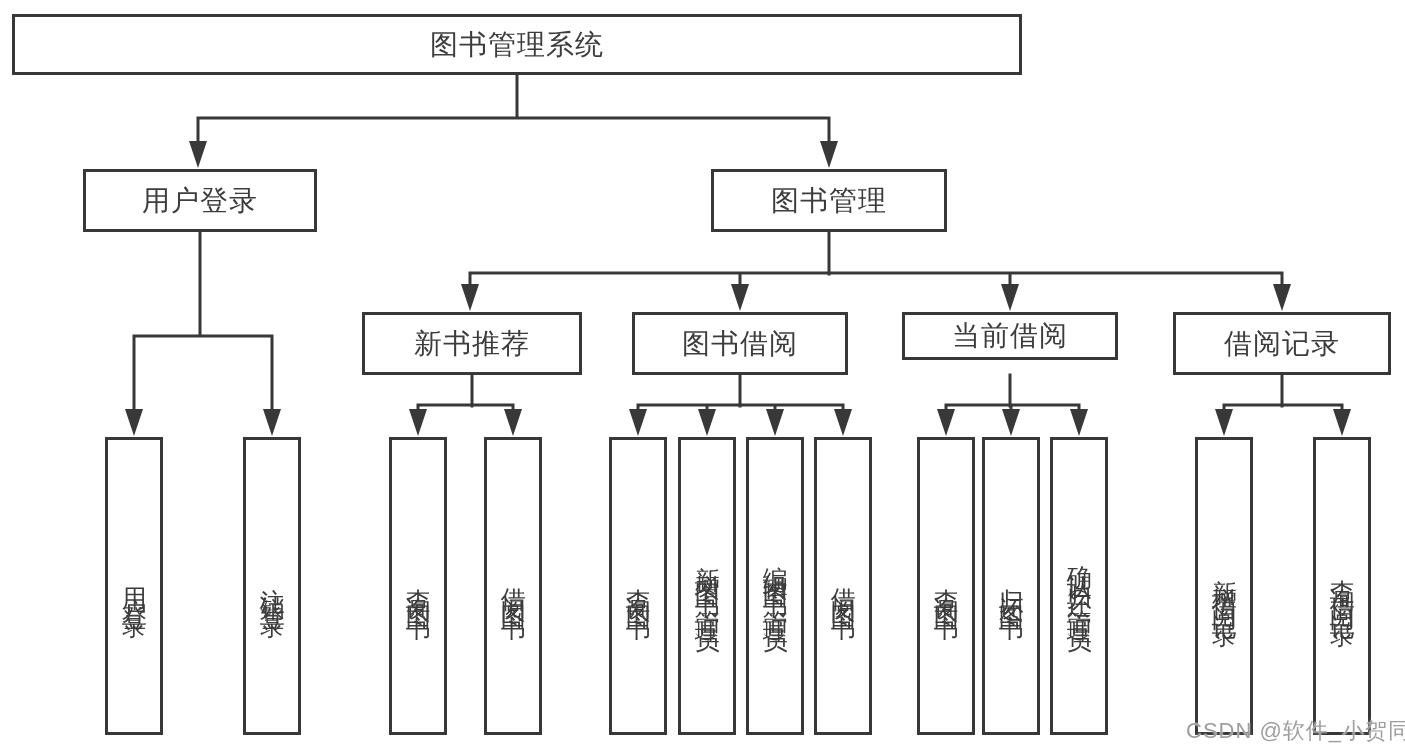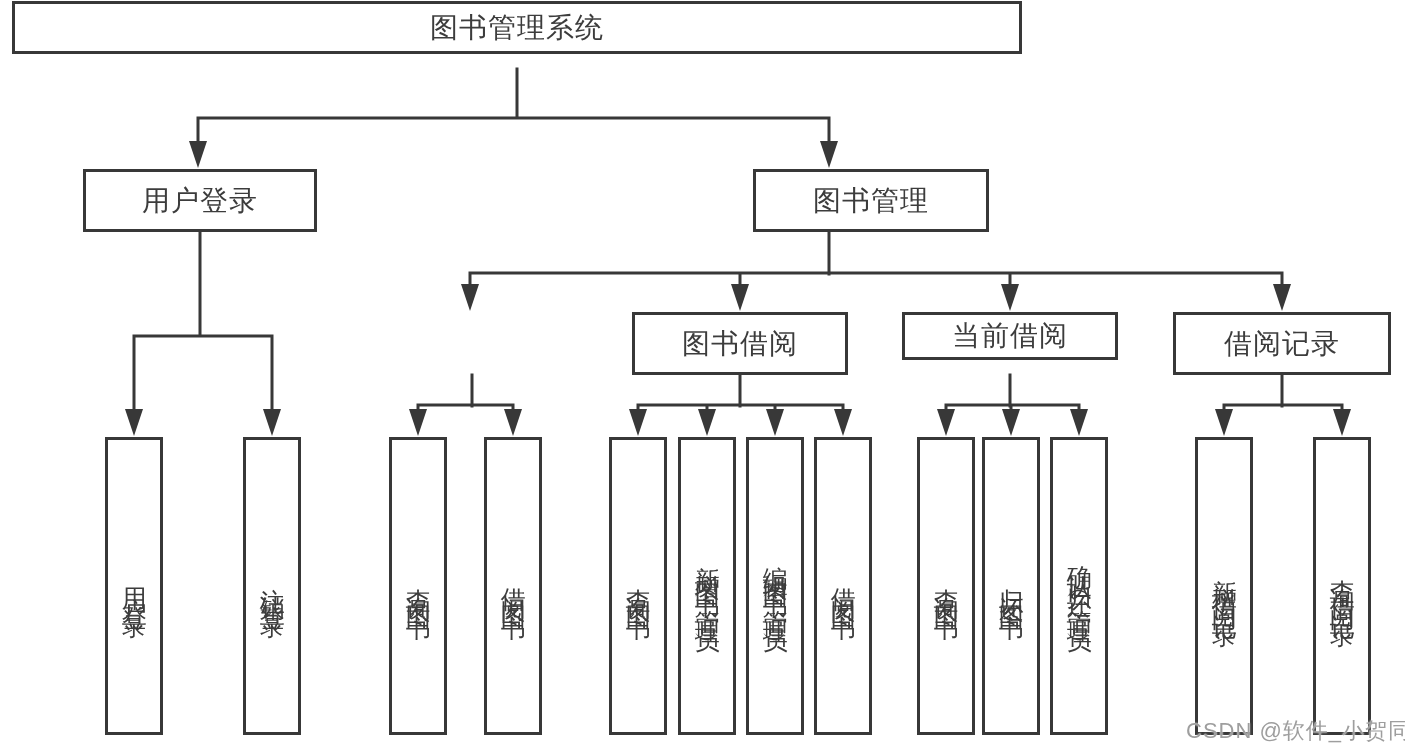--- a/index.html
+++ b/index.html
@@ -81,25 +81,26 @@
     <path d="M1010 375 V406 M946 405 H1079 M946 405 V412 M1011 405 V412 M1079 405 V412"></path>
     <polygon points="937,409 955,409 946,436"></polygon>
     <polygon points="1002,409 1020,409 1011,436"></polygon>
     <polygon points="1070,409 1088,409 1079,436"></polygon>
 
     <path d="M1282 375 V406 M1224 405 H1342 M1224 405 V412 M1342 405 V412"></path>
     <polygon points="1215,409 1233,409 1224,436"></polygon>
     <polygon points="1333,409 1351,409 1342,436"></polygon>
   </svg>
 
-  <div class="node h" style="left:12px;top:1px;width:1010px;height:53px;">图书管理系统</div>
+  <div class="node h" style="left:12px;top:14px;width:1010px;height:61px;">图书管理系统</div>
 
   <div class="node h" style="left:83px;top:169px;width:234px;height:63px;">用户登录</div>
-  <div class="node h" style="left:753px;top:169px;width:236px;height:63px;">图书管理</div>
+  <div class="node h" style="left:711px;top:169px;width:236px;height:63px;">图书管理</div>
 
+  <div class="node h" style="left:362px;top:312px;width:220px;height:63px;">新书推荐</div>
   <div class="node h" style="left:632px;top:312px;width:216px;height:63px;">图书借阅</div>
   <div class="node h" style="left:902px;top:312px;width:216px;height:48px;">当前借阅</div>
   <div class="node h" style="left:1173px;top:312px;width:218px;height:63px;">借阅记录</div>
 
   <div class="node v" style="left:105px;top:437px;width:58px;height:298px;">用户登录</div>
   <div class="node v" style="left:243px;top:437px;width:58px;height:298px;">注销登录</div>
   <div class="node v" style="left:389px;top:437px;width:58px;height:298px;">查询图书</div>
   <div class="node v" style="left:484px;top:437px;width:58px;height:298px;">借阅图书</div>
   <div class="node v" style="left:609px;top:437px;width:58px;height:298px;">查询图书</div>
   <div class="node v" style="left:678px;top:437px;width:58px;height:298px;">新增图书（管理员）</div>

